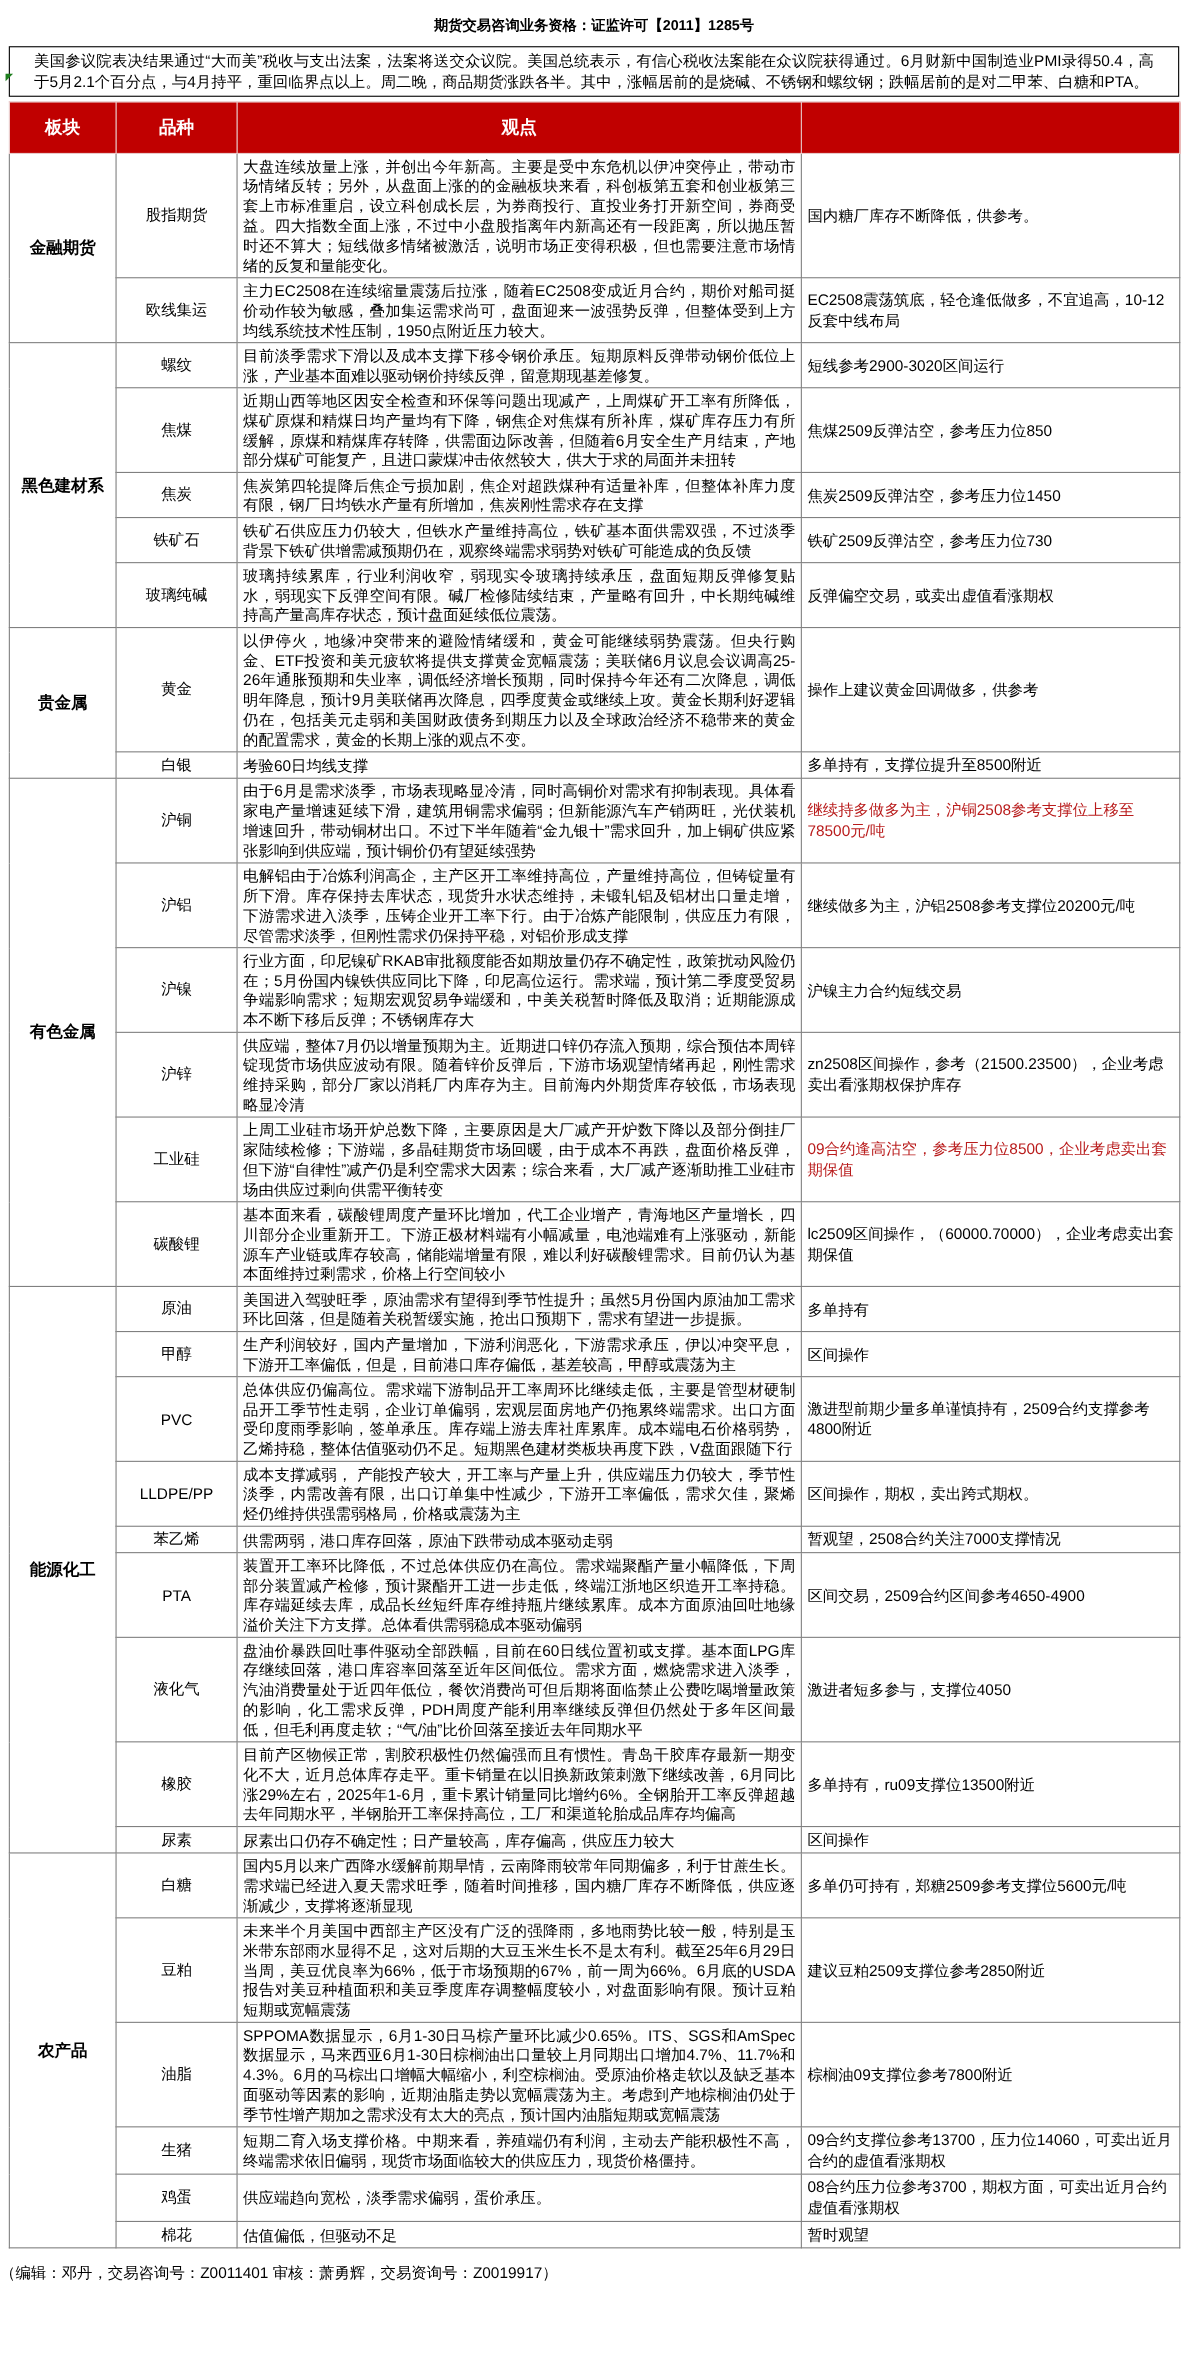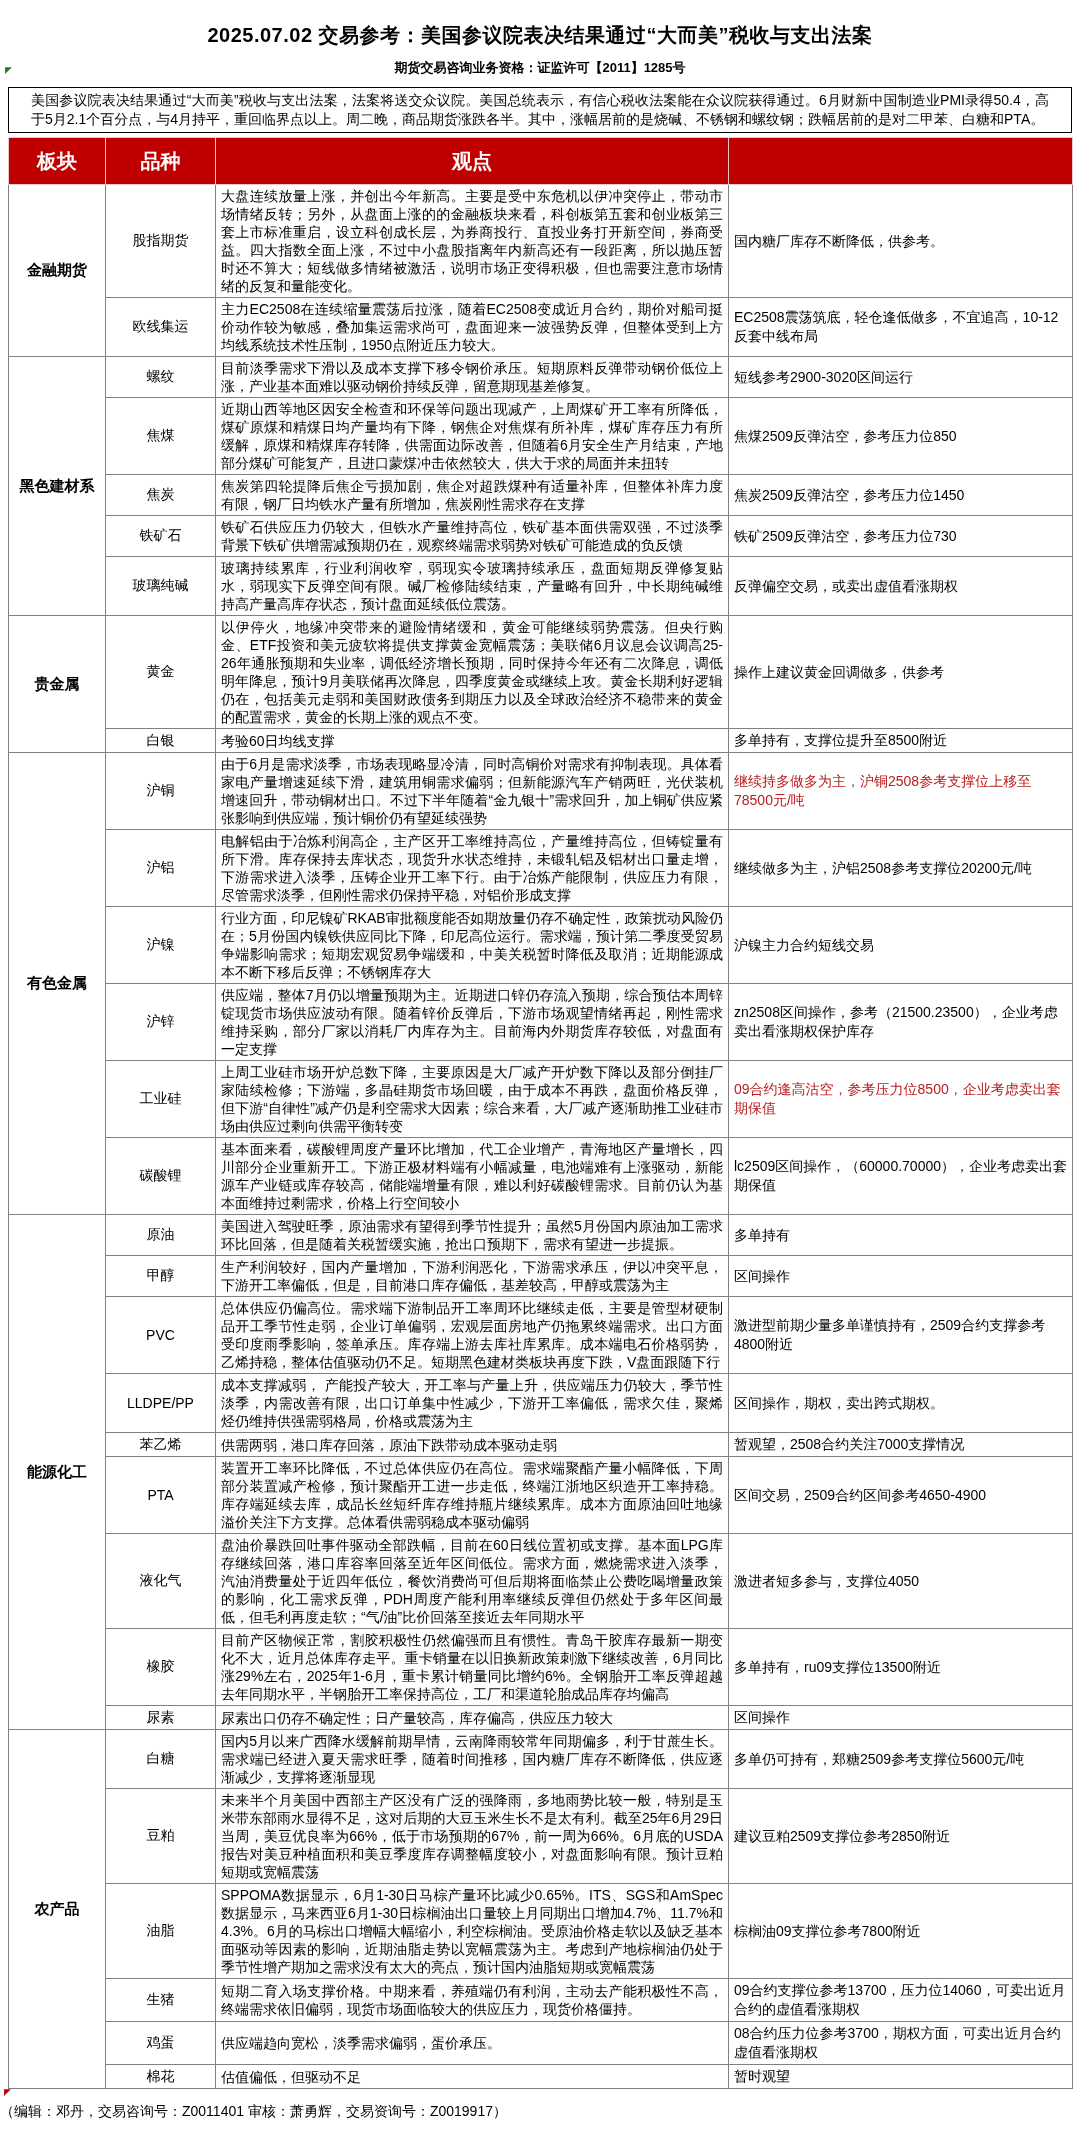--- a/index.html
+++ b/index.html
@@ -3,21 +3,21 @@
 <meta charset="utf-8">
 <style>
   html,body{margin:0;padding:0;background:#ffffff;}
   body{width:1080px;font-family:"Liberation Sans","DejaVu Sans",sans-serif;color:#000;position:relative;}
   .page{width:1080px;position:relative;padding-top:14px;}
   .title{font-size:20px;font-weight:bold;text-align:center;letter-spacing:0.5px;margin:8px 0 10px 0;}
   .license{font-size:13px;font-weight:600;text-align:center;margin-bottom:10px;}
   .intro{margin:0 8px;border:1px solid #000;padding:3px 22px;font-size:14px;line-height:19px;text-align:justify;}
   table{border-collapse:collapse;table-layout:fixed;width:1064px;margin:4px 8px 0 8px;}
   col.c-sec{width:97px;} col.c-var{width:110px;} col.c-view{width:513px;} col.c-op{width:344px;}
-  th{background:#C00000;color:#ffffff;font-size:20px;font-weight:bold;height:44px;border:1px solid #e8caca;}
+  th{background:#C00000;color:#ffffff;font-size:16px;font-weight:bold;height:44px;border:1px solid #e8caca;}
   td{border:1px solid #808080;vertical-align:middle;font-size:14px;}
   tr.sec-start td{border-top:1.5px solid #303030;}
   td.sec{font-weight:bold;text-align:center;font-size:15px;margin-left:31px;}
   td.var{text-align:center;}
   td.view{padding:2px 5px;line-height:18px;text-align:justify;}
   td.op{padding:2px 5px;line-height:19px;}
   td.op.blue{color:#b91c1c;}
   table{border:1.5px solid #303030;}
   .disclaimer{font-size:15px;font-weight:bold;margin:10px 8px 0 8px;}
   .credits{font-size:14px;text-align:left;margin-top:14px;}
@@ -25,21 +25,20 @@
   .marker.green{color:#1e7e1e;left:5px;top:66px;}
   .marker.red{color:#c00000;left:4px;top:2088px;}
 </style>
 </head>
 <body>
 
 <div class="page">
   <span class="marker green">◤</span>
   <span class="marker red">◤</span>
 
-  <div class="title">2025.07.02  交易参考：美国参议院表决结果通过“大而美”税收与支出法案</div>
   <div class="license">期货交易咨询业务资格：证监许可【2011】1285号</div>
 
   <div class="intro">美国参议院表决结果通过“大而美”税收与支出法案，法案将送交众议院。美国总统表示，有信心税收法案能在众议院获得通过。6月财新中国制造业PMI录得50.4，高于5月2.1个百分点，与4月持平，重回临界点以上。周二晚，商品期货涨跌各半。其中，涨幅居前的是烧碱、不锈钢和螺纹钢；跌幅居前的是对二甲苯、白糖和PTA。</div>
 
   <table>
     <colgroup>
       <col class="c-sec">
         <col class="c-var">
         <col class="c-view">
         <col class="c-op">
@@ -112,21 +111,21 @@
           <td class="view">电解铝由于冶炼利润高企，主产区开工率维持高位，产量维持高位，但铸锭量有所下滑。库存保持去库状态，现货升水状态维持，未锻轧铝及铝材出口量走增，下游需求进入淡季，压铸企业开工率下行。由于冶炼产能限制，供应压力有限，尽管需求淡季，但刚性需求仍保持平稳，对铝价形成支撑</td>
           <td class="op">继续做多为主，沪铝2508参考支撑位20200元/吨</td>
         </tr>
         <tr>
           <td class="var">沪镍</td>
           <td class="view">行业方面，印尼镍矿RKAB审批额度能否如期放量仍存不确定性，政策扰动风险仍在；5月份国内镍铁供应同比下降，印尼高位运行。需求端，预计第二季度受贸易争端影响需求；短期宏观贸易争端缓和，中美关税暂时降低及取消；近期能源成本不断下移后反弹；不锈钢库存大</td>
           <td class="op">沪镍主力合约短线交易</td>
         </tr>
         <tr>
           <td class="var">沪锌</td>
-          <td class="view">供应端，整体7月仍以增量预期为主。近期进口锌仍存流入预期，综合预估本周锌锭现货市场供应波动有限。随着锌价反弹后，下游市场观望情绪再起，刚性需求维持采购，部分厂家以消耗厂内库存为主。目前海内外期货库存较低，对盘面有一定支撑</td>
+          <td class="view">供应端，整体7月仍以增量预期为主。近期进口锌仍存流入预期，综合预估本周锌锭现货市场供应波动有限。随着锌价反弹后，下游市场观望情绪再起，刚性需求维持采购，部分厂家以消耗厂内库存为主。目前海内外期货库存较低，市场表现略显冷清</td>
           <td class="op">zn2508区间操作，参考（21500.23500），企业考虑卖出看涨期权保护库存</td>
         </tr>
         <tr>
           <td class="var">工业硅</td>
           <td class="view">上周工业硅市场开炉总数下降，主要原因是大厂减产开炉数下降以及部分倒挂厂家陆续检修；下游端，多晶硅期货市场回暖，由于成本不再跌，盘面价格反弹，但下游“自律性”减产仍是利空需求大因素；综合来看，大厂减产逐渐助推工业硅市场由供应过剩向供需平衡转变</td>
           <td class="op blue">09合约逢高沽空，参考压力位8500，企业考虑卖出套期保值</td>
         </tr>
         <tr>
           <td class="var">碳酸锂</td>
           <td class="view">基本面来看，碳酸锂周度产量环比增加，代工企业增产，青海地区产量增长，四川部分企业重新开工。下游正极材料端有小幅减量，电池端难有上涨驱动，新能源车产业链或库存较高，储能端增量有限，难以利好碳酸锂需求。目前仍认为基本面维持过剩需求，价格上行空间较小</td>

